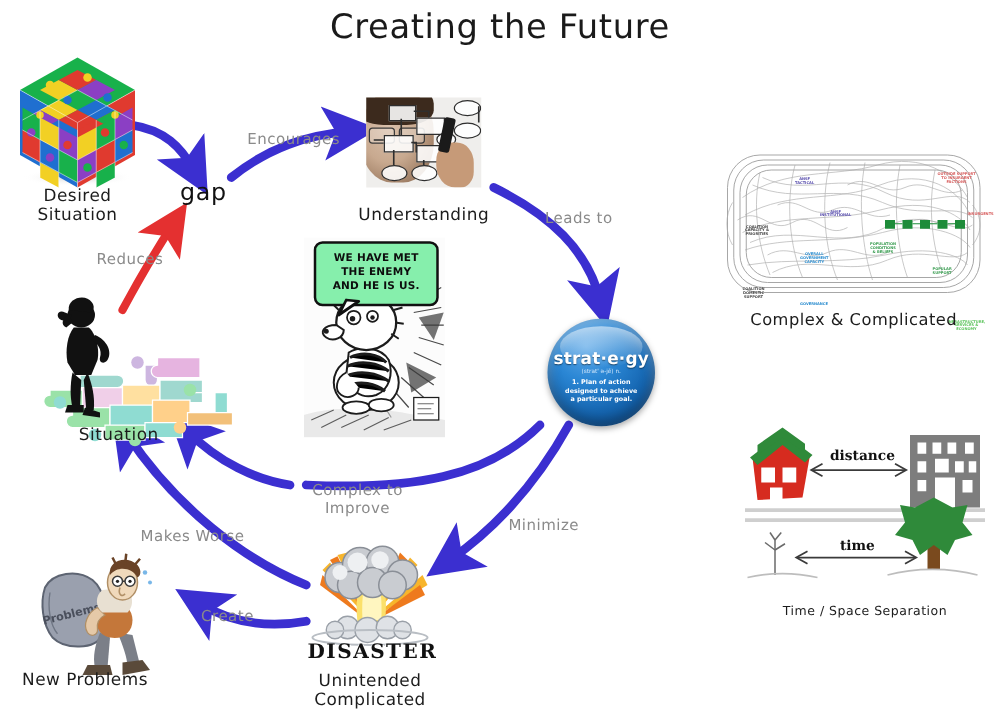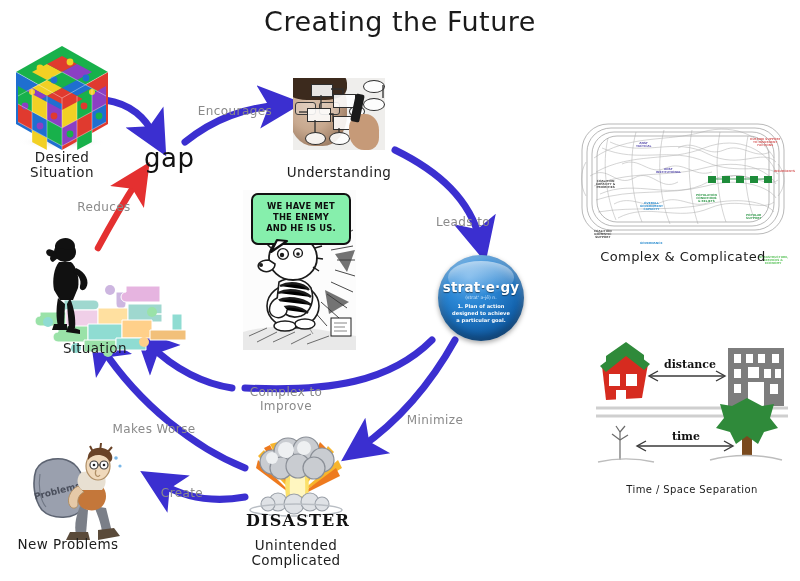--- a/index.html
+++ b/index.html
@@ -11,21 +11,21 @@
   
   .title{position:absolute;left:0;top:6px;width:800px;text-align:center;
          font-family:"DejaVu Sans",sans-serif;font-size:27px;color:#1a1a1a;
          letter-spacing:.5px;}
   .node-label{position:absolute;text-align:center;font-size:13.5px;
               color:#1c1c1c;line-height:15px;letter-spacing:.4px;
               font-family:"DejaVu Sans",sans-serif;}
   .edge-label{position:absolute;text-align:center;font-size:12px;
               color:#8a8a8a;line-height:14px;letter-spacing:.4px;
               font-family:"DejaVu Sans",sans-serif;}
-  .gap-label{position:absolute;font-size:26px;color:#111;letter-spacing:.5px;
+  .gap-label{position:absolute;font-size:19px;color:#111;letter-spacing:.5px;
              font-family:"DejaVu Sans",sans-serif;}
 
   
   svg.layer{position:absolute;left:0;top:0;width:800px;height:581px;
             overflow:visible;pointer-events:none;}
 
   
   .pic{position:absolute;}
 
   
@@ -594,21 +594,21 @@
         <path d="M54,105 L45,110 L54,115"></path>
           <path d="M132,105 L141,110 L132,115"></path>
       </g>
     </svg>
     <div class="ts-word" style="left:72px;top:22px;">distance</div>
     <div class="ts-word" style="left:80px;top:94px;">time</div>
   </div>
   <div class="node-label" style="left:586px;top:482px;width:212px;font-size:10px;">Time / Space Separation</div>
 
   <div class="edge-label" style="left:190px;top:104px;width:90px;">Encourages</div>
-  <div class="edge-label" style="left:427px;top:167px;width:72px;margin-top:48px;">Leads to</div>
+  <div class="edge-label" style="left:427px;top:167px;width:72px;">Leads to</div>
   <div class="edge-label" style="left:64px;top:200px;width:80px;">Reduces</div>
   <div class="edge-label" style="left:396px;top:413px;width:78px;">Minimize</div>
   <div class="edge-label" style="left:238px;top:385px;width:96px;">
     <div>Complex to</div>
     <div>Improve</div>
   </div>
   <div class="edge-label" style="left:104px;top:422px;width:100px;">Makes Worse</div>
   <div class="edge-label" style="left:150px;top:486px;width:64px;">Create</div>
 
 </div>

